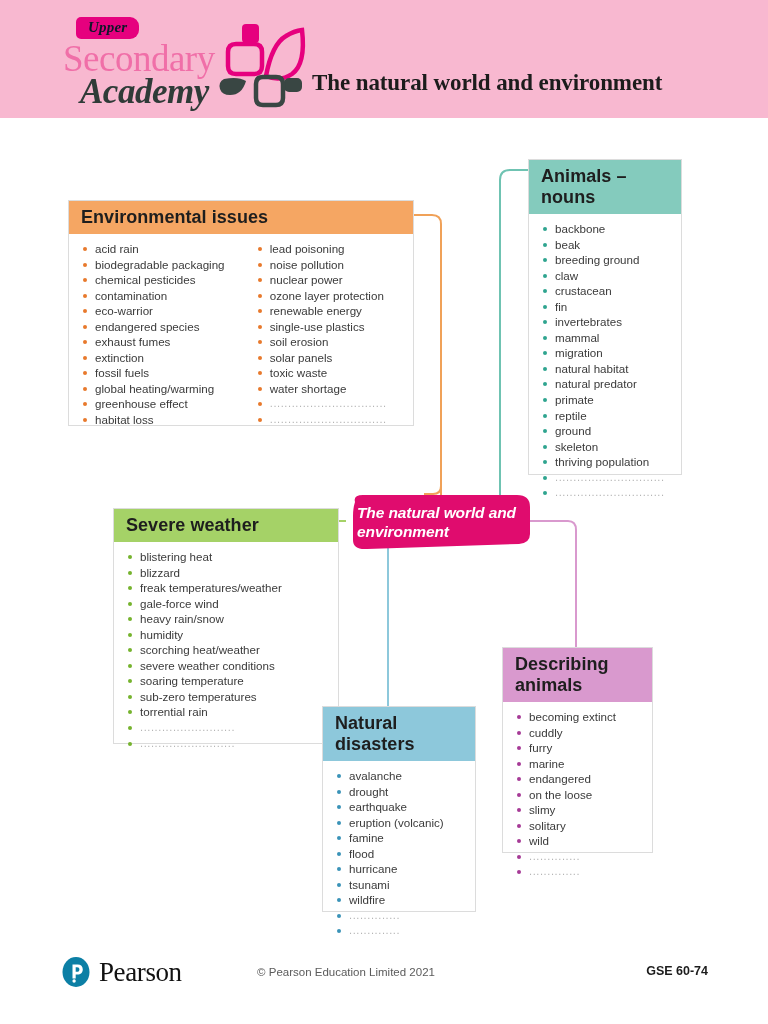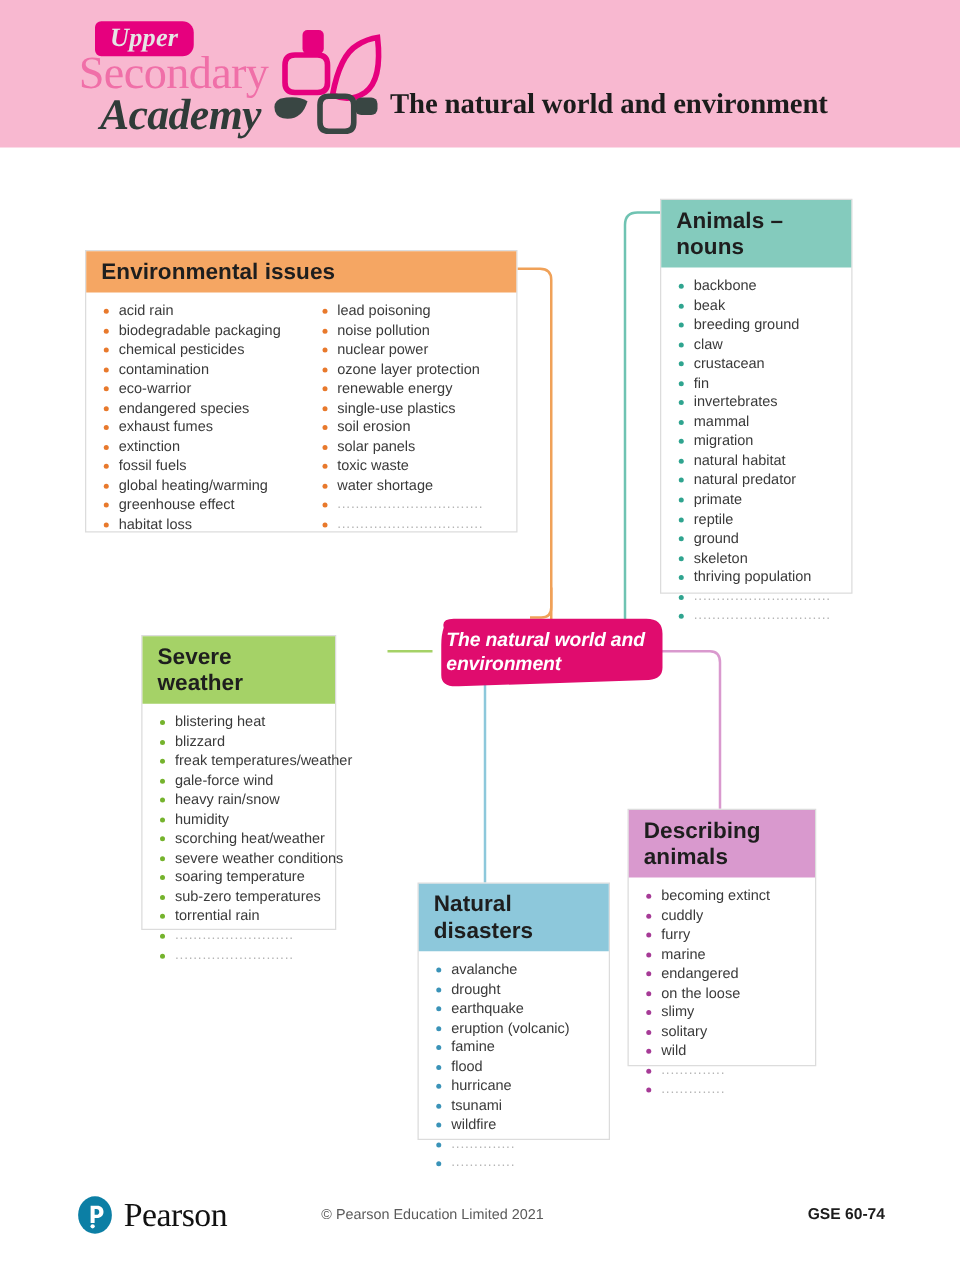--- a/index.html
+++ b/index.html
@@ -13,23 +13,23 @@
   .page{position:absolute;inset:0;}
 
   
   .header-band{
     position:absolute;left:0;top:0;width:768px;height:118px;
     background:#F8B8D0;
   }
   .logo-block{position:absolute;left:58px;top:14px;width:250px;height:90px;}
   .upper-badge{
     position:absolute;left:18px;top:3px;
-    background:#E6007E;color:#e5e5e5;
-    font-family:"Liberation Serif", serif;
-    font-style:italic;font-weight:bold;font-size:21px;
+    background:#E6007E;color:#0f172a;
+    font-family:"Liberation Serif", serif;
+    font-style:italic;font-weight:bold;font-size:15px;
     padding:2px 12px 3px 12px;
     border-radius:5px 9px 9px 5px;
     letter-spacing:.2px;line-height:1.1;
   }
   .secondary-word{
     position:absolute;left:5px;top:26px;
     font-family:"Liberation Serif", serif;
     font-size:37px;color:#F06FA8;line-height:1;letter-spacing:-.5px;
   }
   .academy-word{
@@ -189,42 +189,42 @@
         <li>reptile</li>
         <li>ground</li>
         <li>skeleton</li>
         <li>thriving population</li>
         <li class="dots">..............................</li>
         <li class="dots">..............................</li>
       </ul>
     </div>
   </div>
 
-  <div class="card" style="left:113px;top:508px;width:156px;height:236px;">
+  <div class="card" style="left:113px;top:508px;width:226px;height:236px;">
     <div class="card-head" style="background:#A5D267;">Severe weather</div>
     <div class="card-body">
       <ul class="terms" style="--bullet:#75B32D;">
         <li>blistering heat</li>
         <li>blizzard</li>
         <li>freak temperatures/weather</li>
         <li>gale-force wind</li>
         <li>heavy rain/snow</li>
         <li>humidity</li>
         <li>scorching heat/weather</li>
         <li>severe weather conditions</li>
         <li>soaring temperature</li>
         <li>sub-zero temperatures</li>
         <li>torrential rain</li>
         <li class="dots">..........................</li>
         <li class="dots">..........................</li>
       </ul>
     </div>
   </div>
 
-  <div class="card" style="left:334px;top:706px;width:154px;height:206px;">
+  <div class="card" style="left:322px;top:706px;width:154px;height:206px;">
     <div class="card-head" style="background:#8DC8DB;">Natural disasters</div>
     <div class="card-body">
       <ul class="terms" style="--bullet:#3A93B8;">
         <li>avalanche</li>
         <li>drought</li>
         <li>earthquake</li>
         <li>eruption (volcanic)</li>
         <li>famine</li>
         <li>flood</li>
         <li>hurricane</li>

